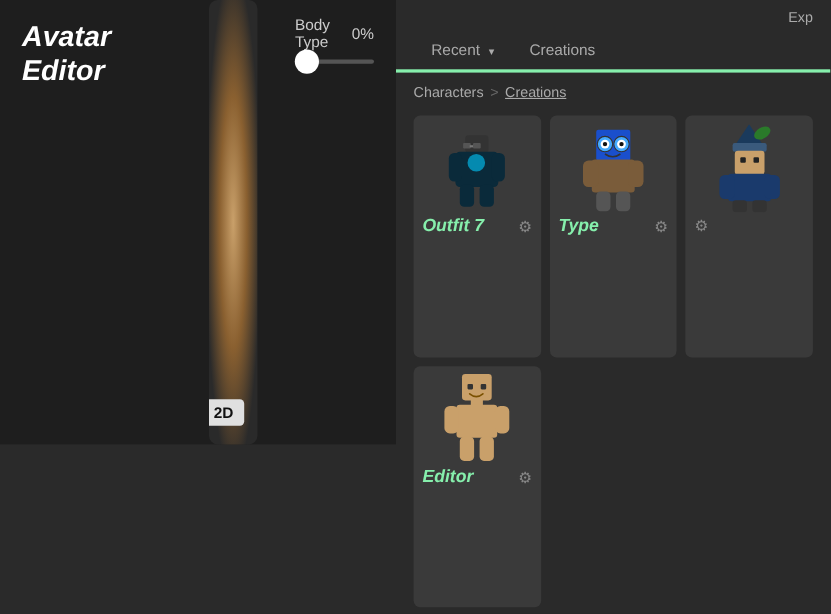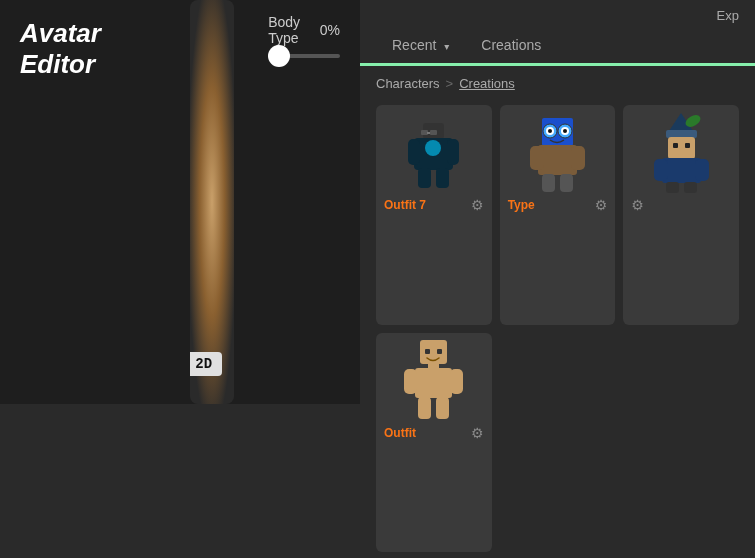--- a/index.html
+++ b/index.html
@@ -41,31 +41,30 @@
       border-radius: 8px;
       overflow: hidden;
       display: flex;
       align-items: center;
       justify-content: center;
       padding-left: 44px;
     }
 
     .btn-2d {
       position: absolute;
-      bottom: 28px;
+      bottom: 17px;
       right: 12px;
       background: #e0e0e0;
       color: #111;
       font-weight: bold;
       font-size: 14px;
       border-radius: 4px;
       padding: 4px 10px;
       border: none;
       cursor: pointer;
-      font-family: Liberation Mono, monospace;
     }
 
     .body-type-section {
       padding: 14px 20px 16px 20px;
     }
 
     .body-type-row {
       display: flex;
       justify-content: space-between;
       align-items: center;
@@ -225,23 +224,24 @@
     .item-label-row {
       width: 100%;
       display: flex;
       align-items: center;
       justify-content: space-between;
       margin-top: 4px;
       padding: 0 2px;
     }
 
     .item-name {
-      font-size: 12px;
-      color: #f97316;
+      font-size: 16px;
+      color: #86efac;
       font-weight: 600;
+      font-style: italic;
     }
 
     .gear-icon {
       color: #888;
       font-size: 14px;
       cursor: pointer;
     }
   </style>
 </head>
 <body>
@@ -422,19 +422,19 @@
           <rect x="19" y="32" width="37" height="30" rx="3" fill="#c9a06a"></rect>
 
           <rect x="8" y="33" width="13" height="25" rx="5" fill="#c9a06a"></rect>
           <rect x="54" y="33" width="13" height="25" rx="5" fill="#c9a06a"></rect>
 
           <rect x="22" y="61" width="13" height="22" rx="4" fill="#c9a06a"></rect>
           <rect x="40" y="61" width="13" height="22" rx="4" fill="#c9a06a"></rect>
         </svg>
       </div>
       <div class="item-label-row">
-        <span class="item-name">Outfit</span>
+        <span class="item-name">Editor</span>
         <span class="gear-icon">⚙</span>
       </div>
     </div>
 
   </div>
 </div>
 
 </body></html>

